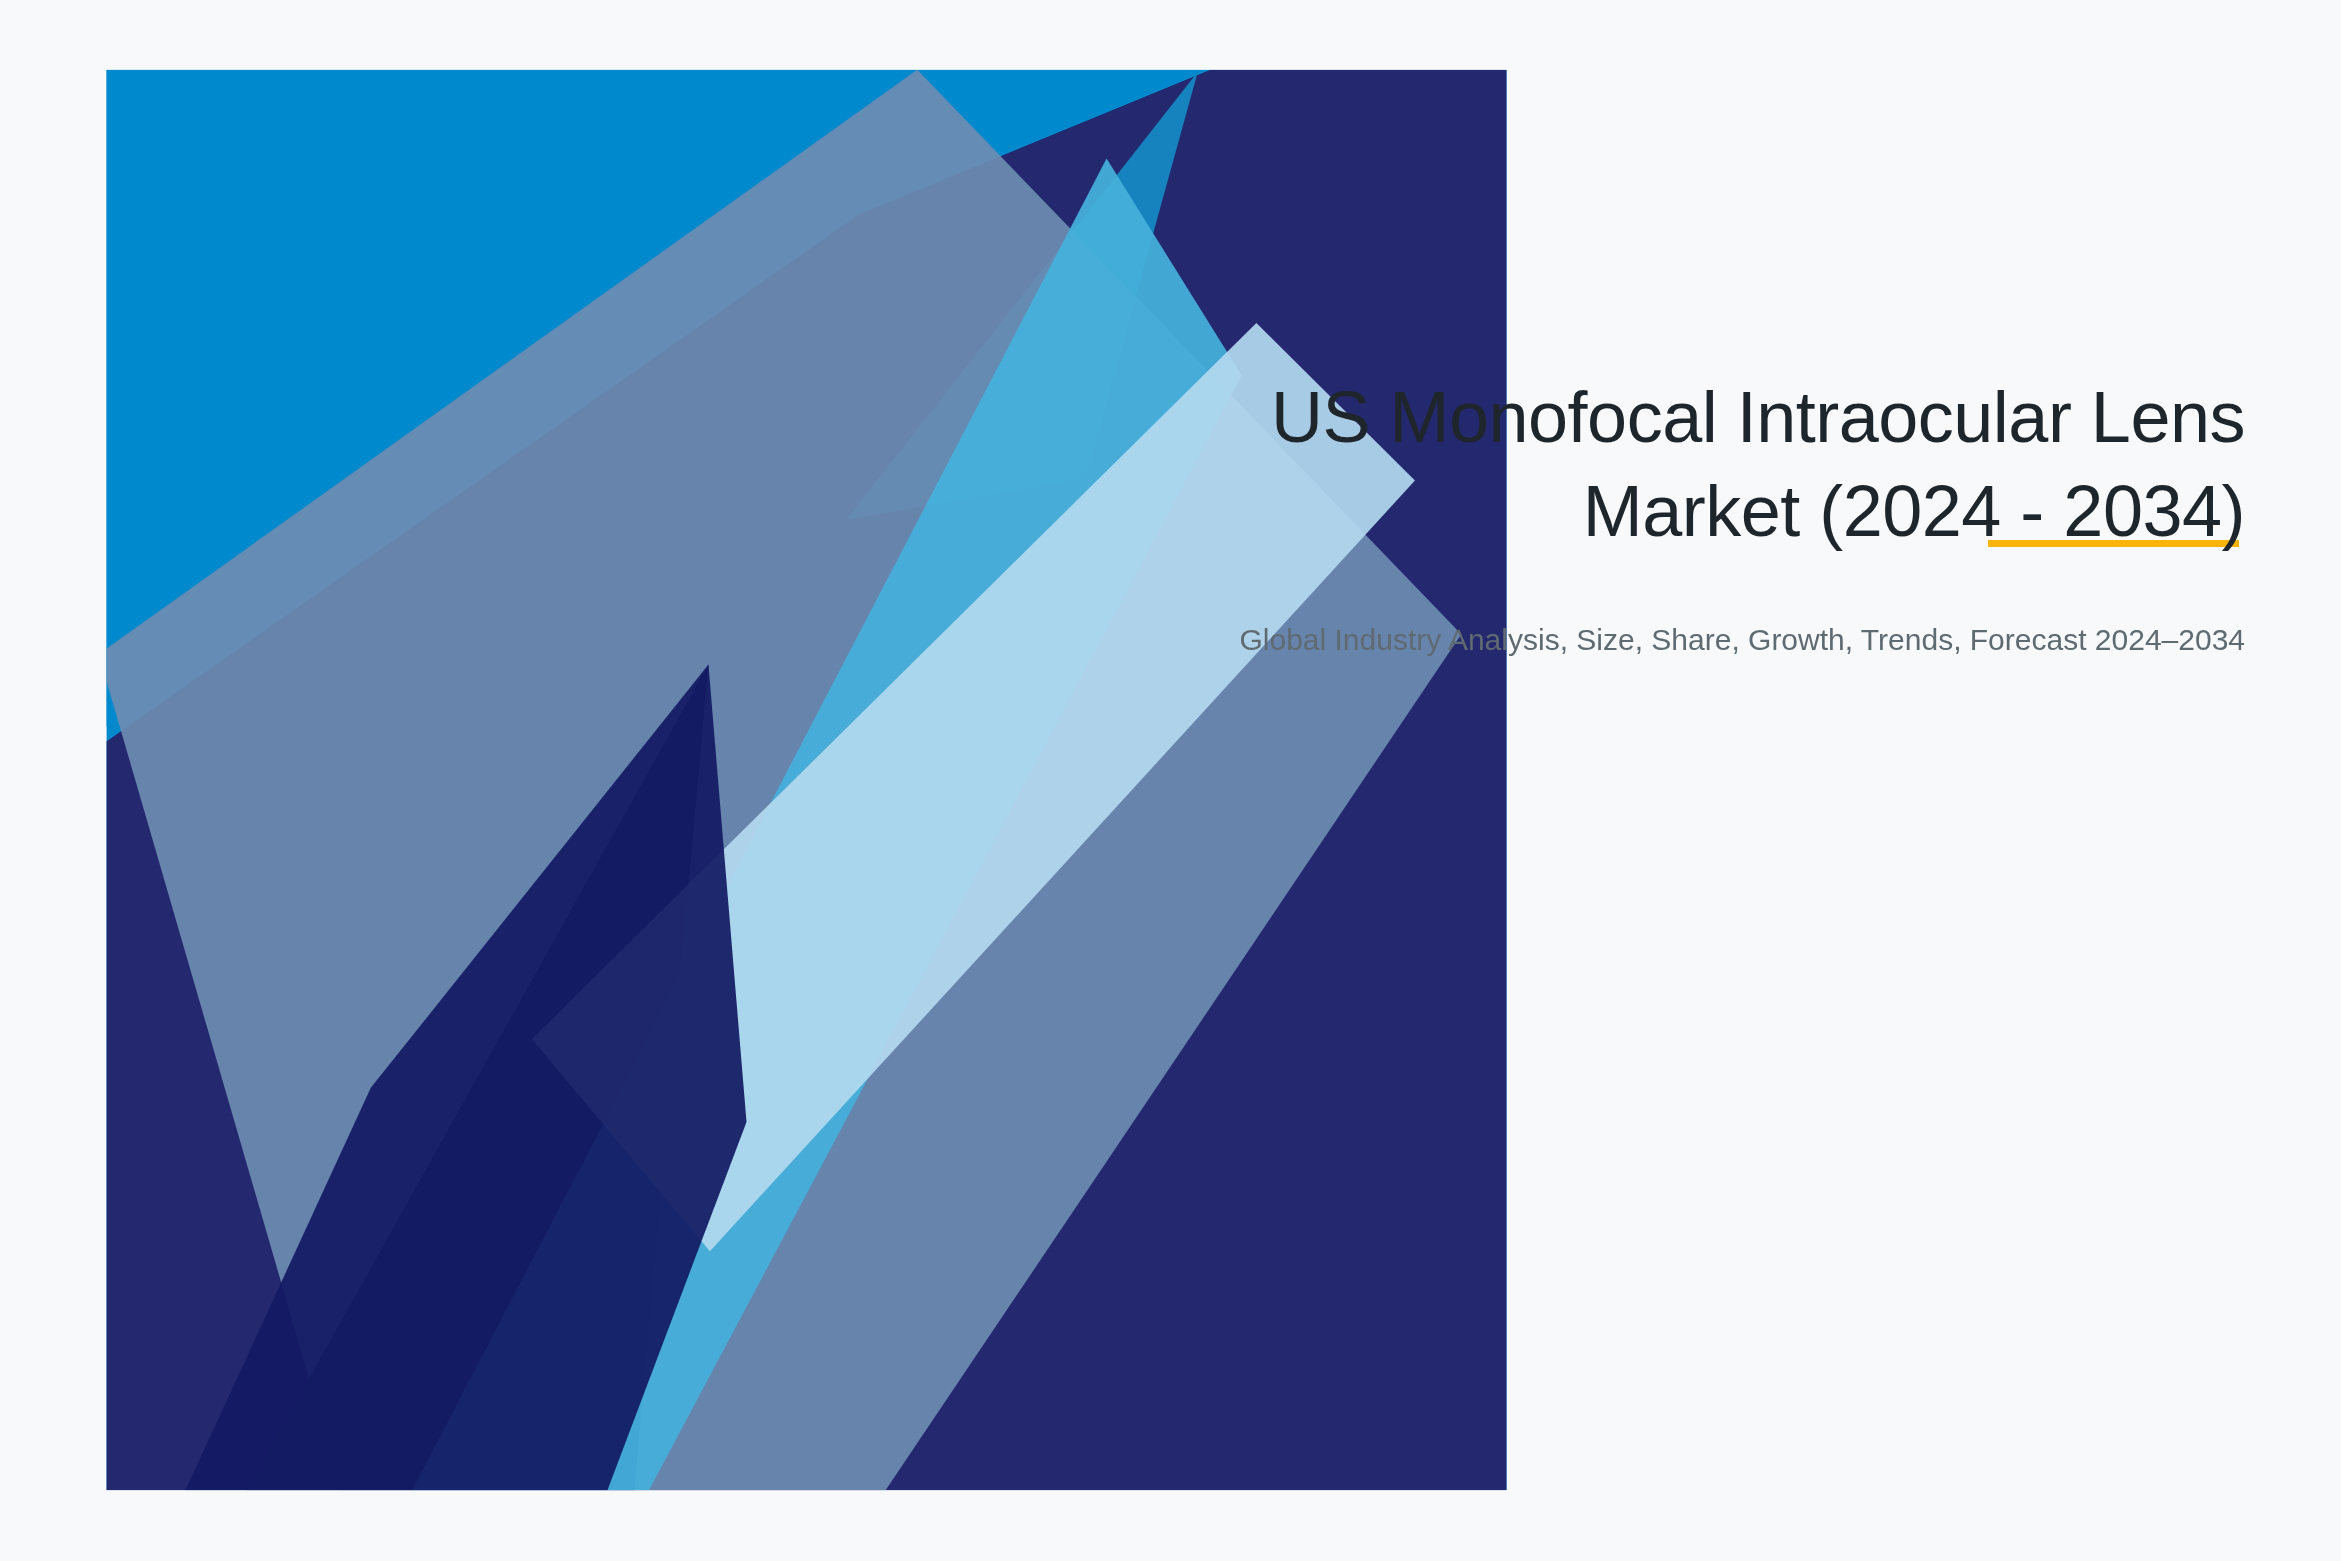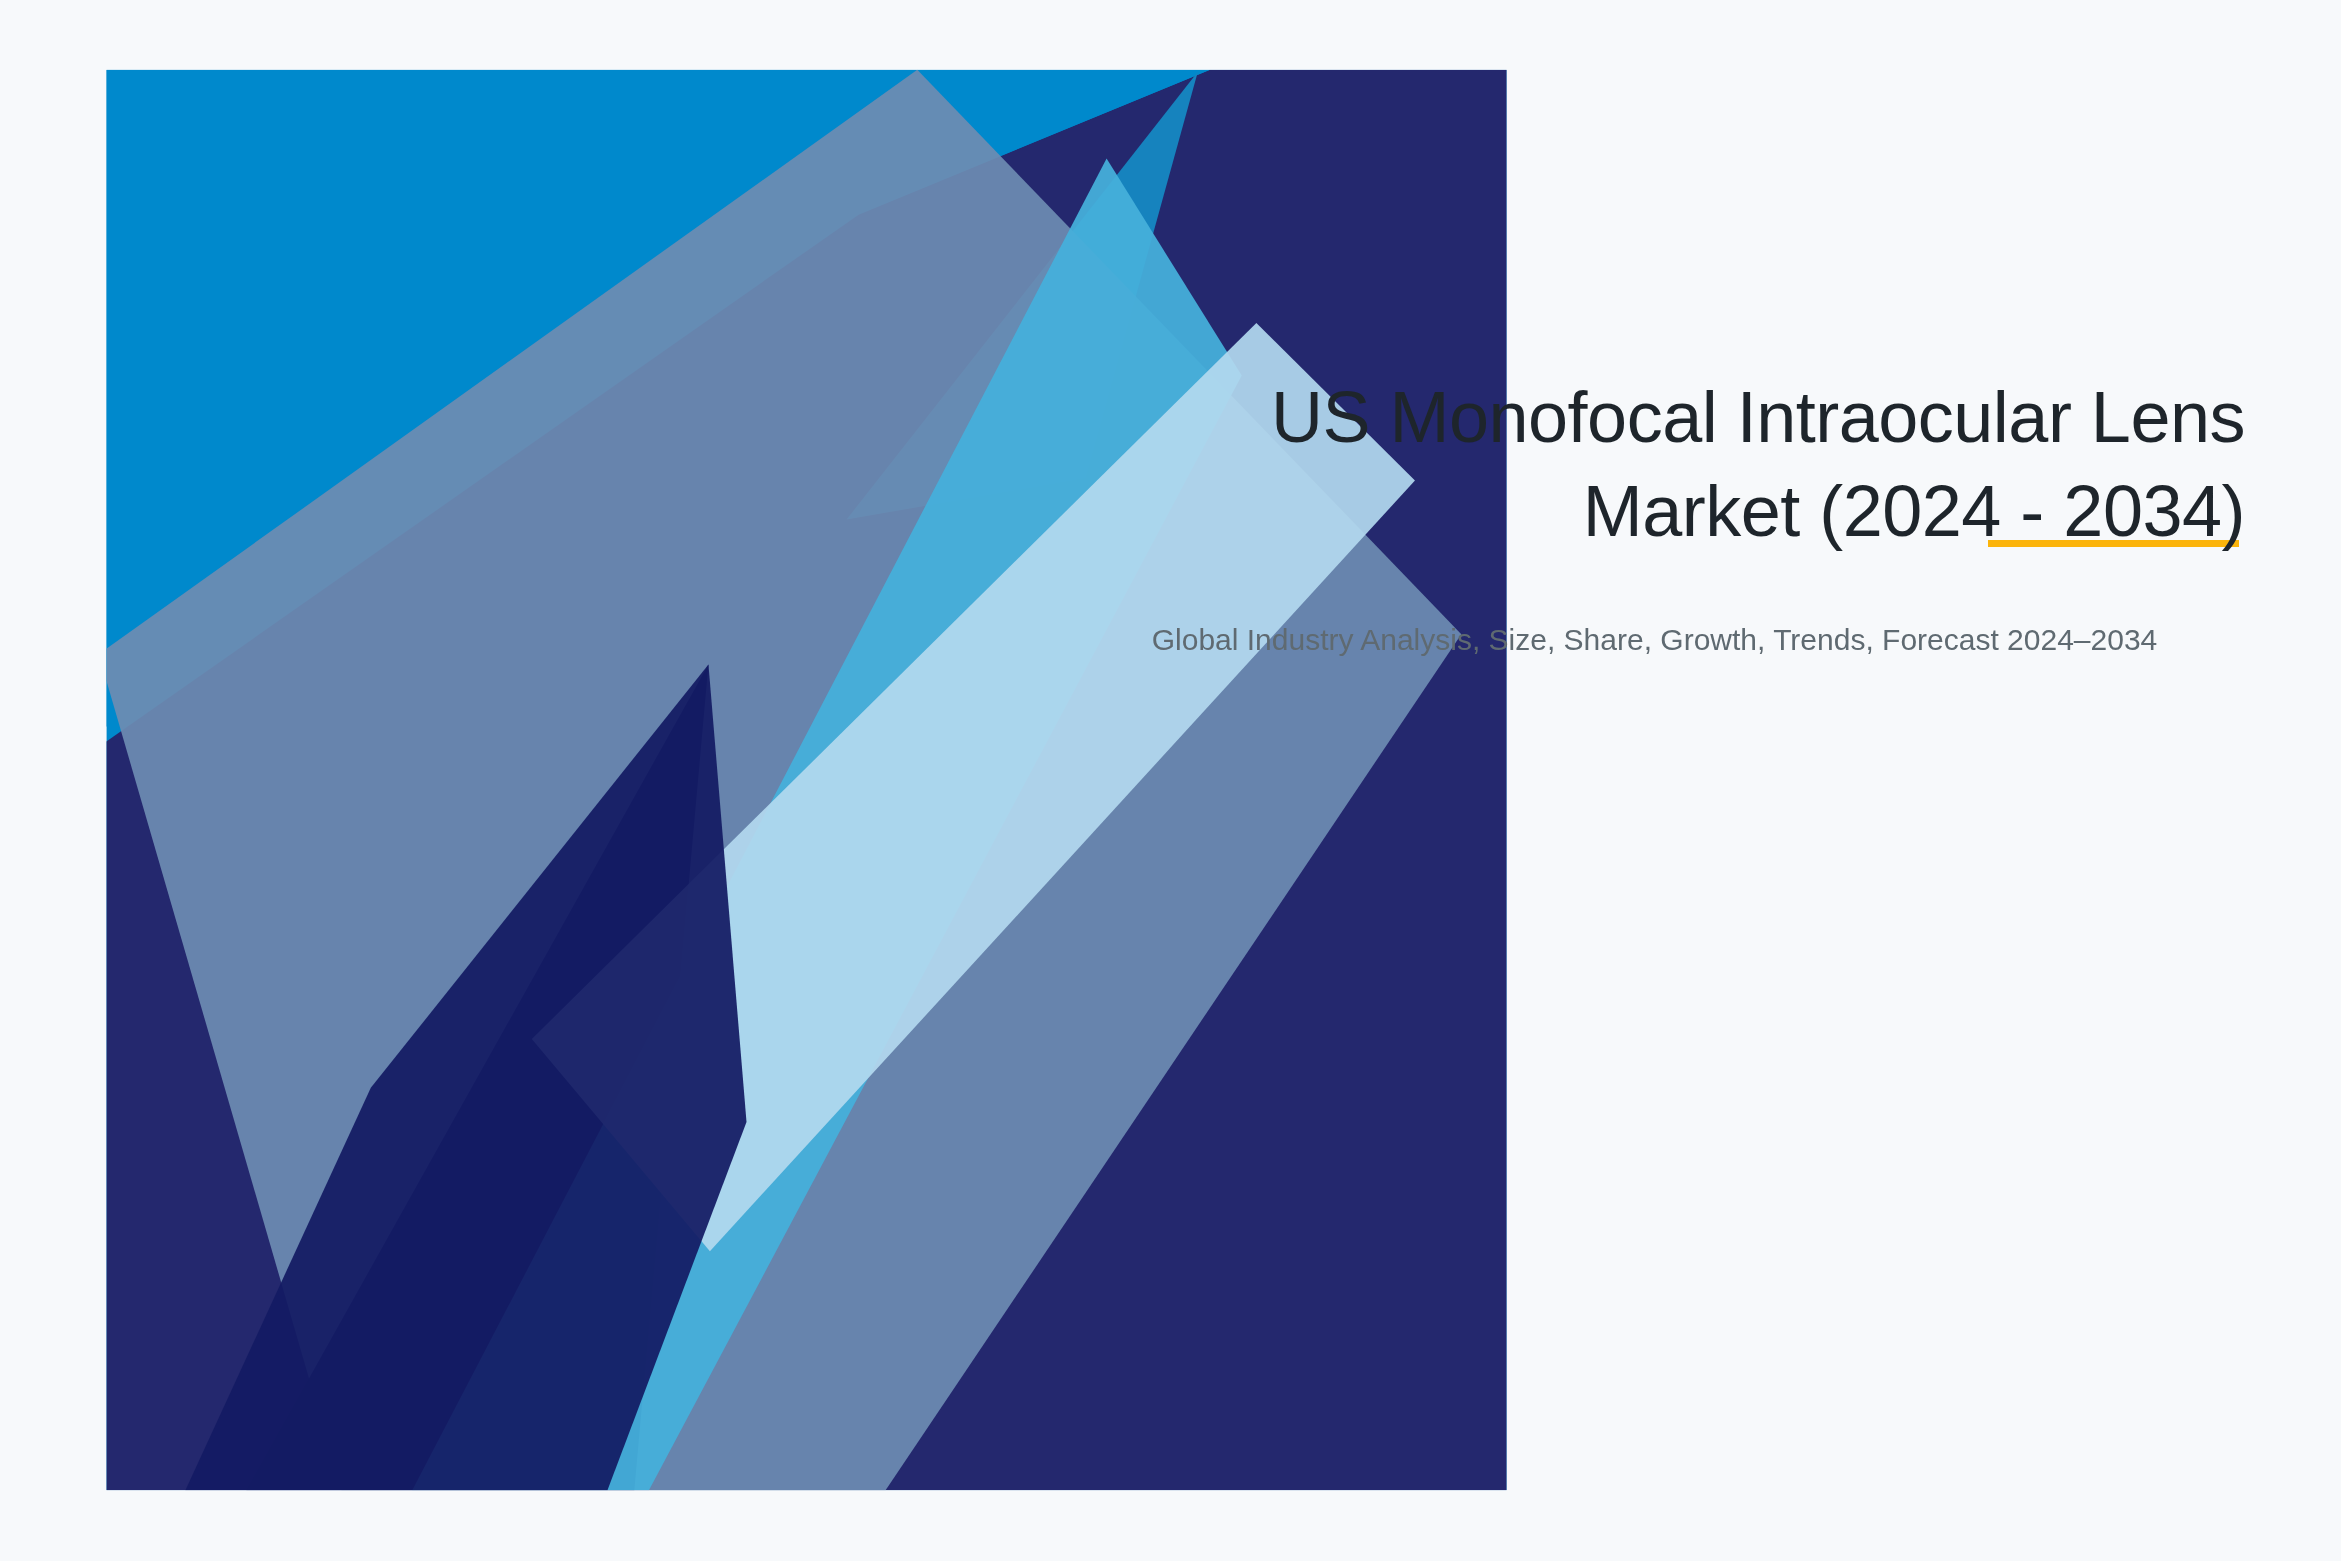--- a/index.html
+++ b/index.html
@@ -57,21 +57,21 @@
     background: #fbb40b;
     z-index: 1;
   }
   #page-subtitle {
     margin: 61px 0 0 0;
     font-family: "Liberation Sans", sans-serif;
     font-weight: 400;
     font-size: 30px;
     line-height: 1.38;
     color: #5f6a71;
-    text-align: center;
+    text-align: right;
   }
 </style>
 </head>
 <body>
 
 <div id="cover">
 
   <svg id="artwork" viewBox="0 0 4800 3200" preserveAspectRatio="none" xmlns="http://www.w3.org/2000/svg">
     <defs>
       <clipPath id="artClip">

